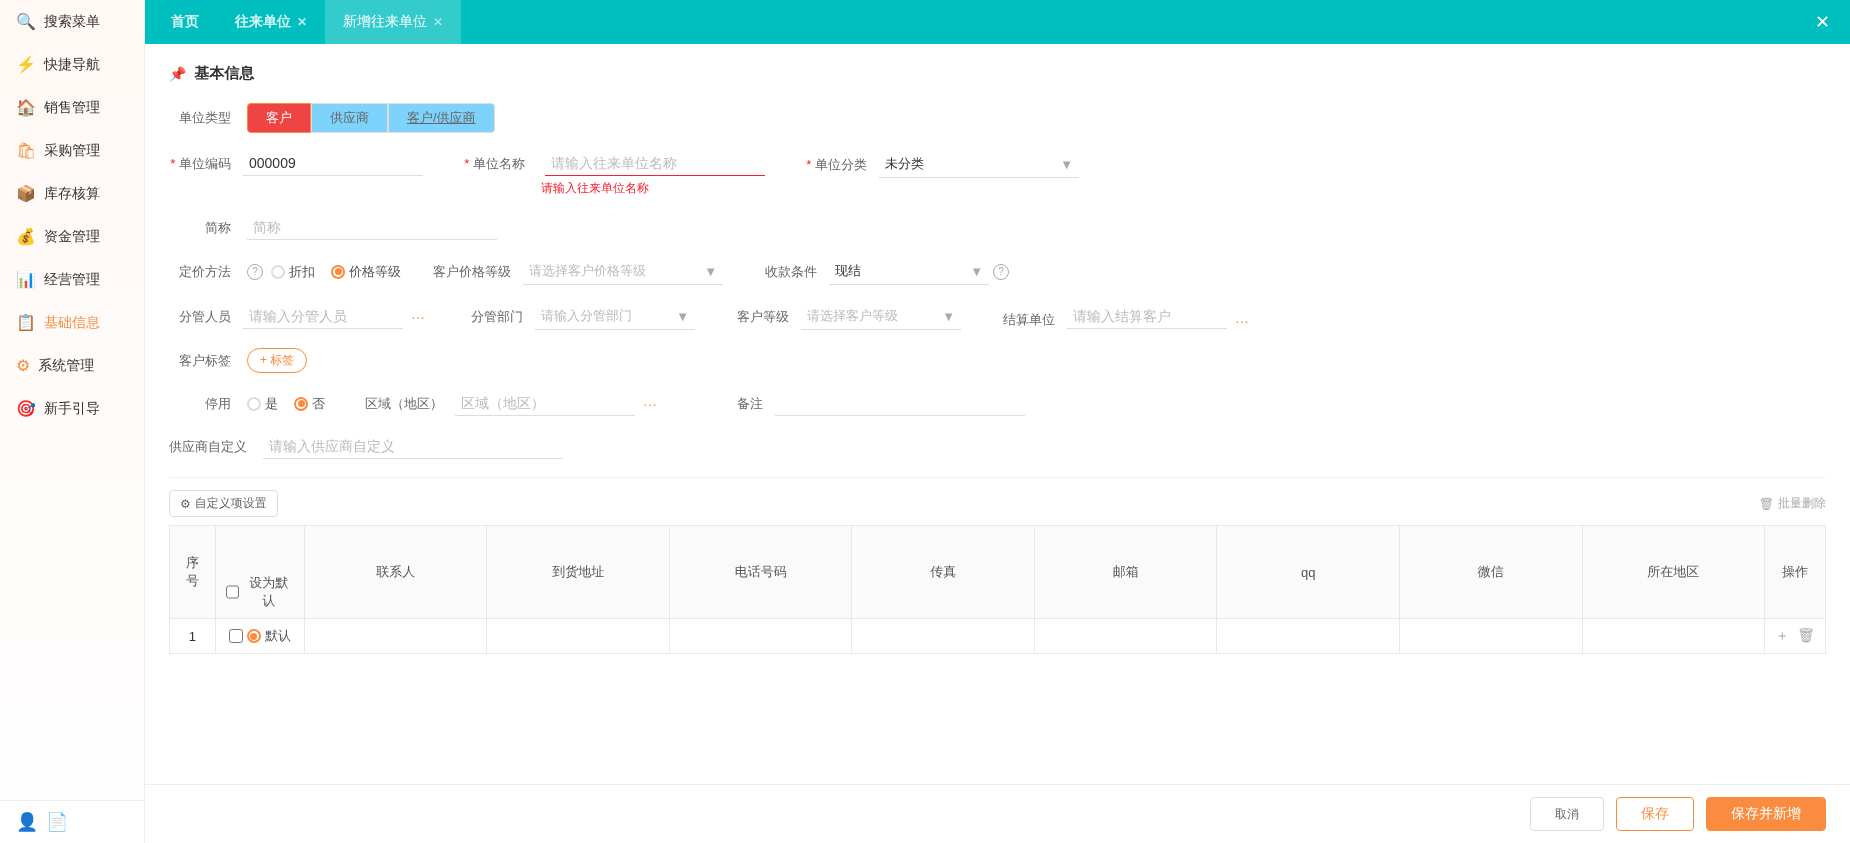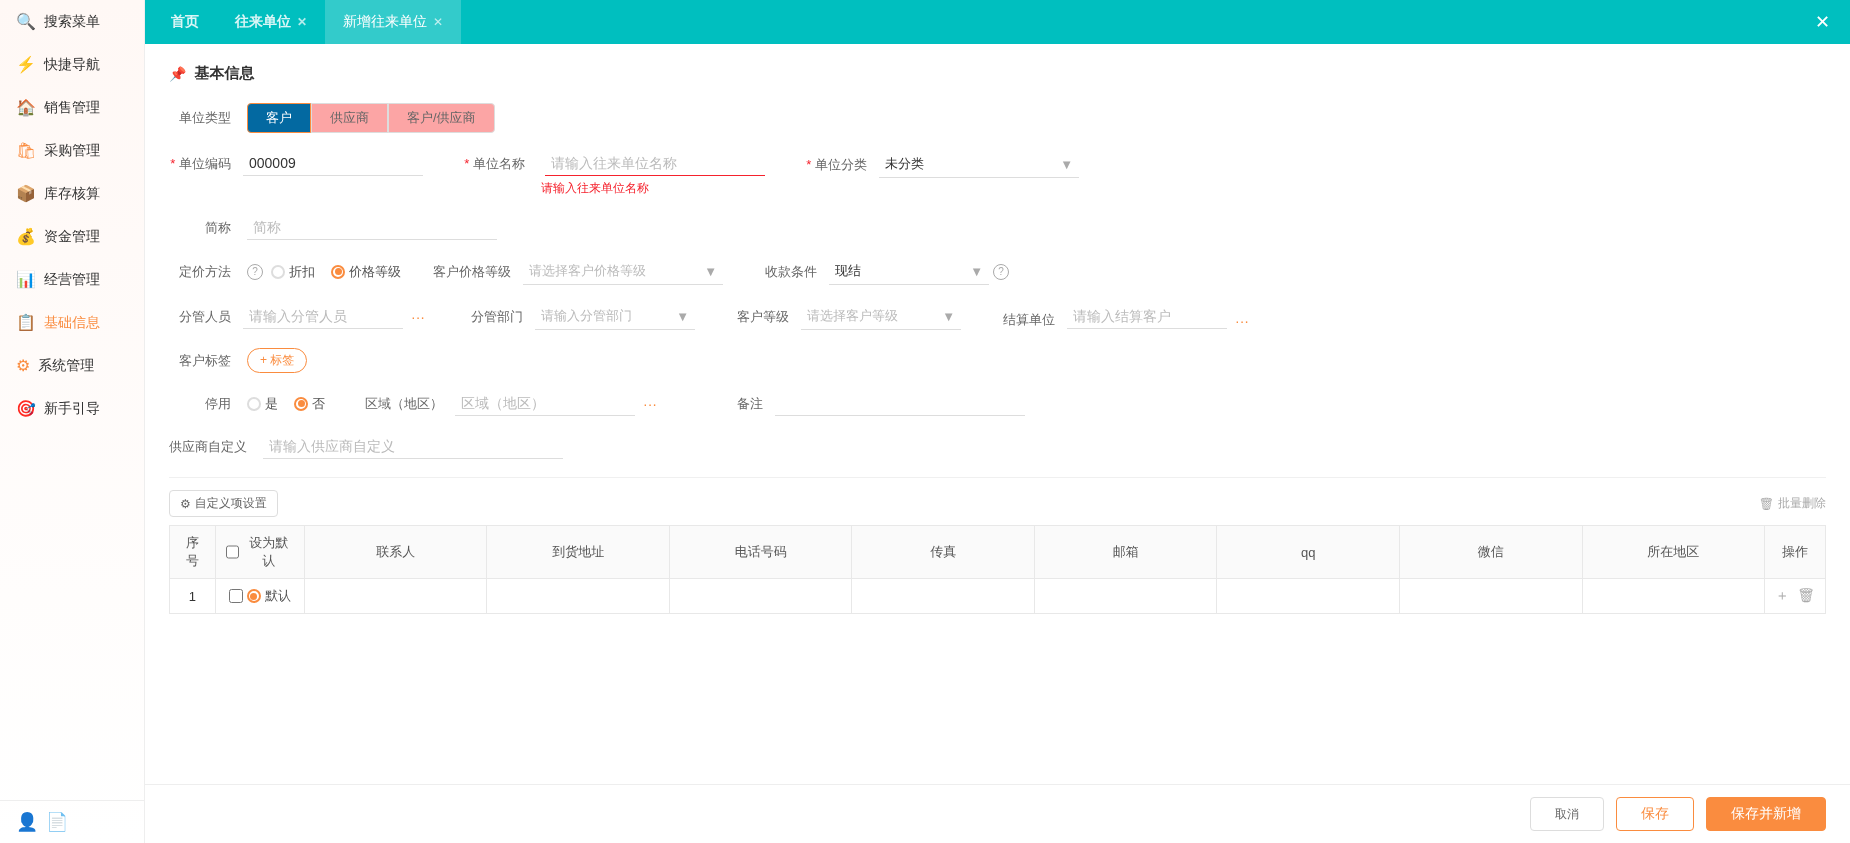--- a/index.html
+++ b/index.html
@@ -115,32 +115,32 @@
       text-align: right;
       padding-right: 8px;
     }
     .required::before { content: '* '; color: #f5222d; }
 
     
     .unit-type-btns { display: flex; gap: 0; }
     .unit-btn {
       padding: 5px 18px;
       border: 1px solid #ddd;
-      background: #fca5a5;
+      background: #7dd3fc;
       cursor: pointer;
       font-size: 13px;
       color: #666;
     }
     .unit-btn.active {
-      background: #0369a1;
+      background: #ef4444;
       color: #fff;
       border-color: #fa8c3f;
     }
     .unit-btn:first-child { border-radius: 4px 0 0 4px; }
-    .unit-btn:last-child { border-radius: 0 4px 4px 0; }
+    .unit-btn:last-child { border-radius: 0 4px 4px 0; text-decoration: underline; }
 
     
     .form-input {
       border: none;
       border-bottom: 1px solid #ddd;
       padding: 4px 6px;
       font-size: 14px;
       color: #333;
       outline: none;
       background: transparent;
@@ -528,21 +528,21 @@
         <span>🗑</span>
         <span>批量删除</span>
       </div>
     </div>
 
     <table class="data-table">
       <thead>
         <tr>
           <th>序号</th>
           <th>
-            <div style="display:flex;align-items:center;justify-content:center;gap:4px;">
+            <div style="display:flex;align-items:center;justify-content:center;gap:4px;margin-top:40px;">
               <input type="checkbox" class="table-checkbox" style="">
               <span>设为默认</span>
             </div>
           </th>
           <th>联系人</th>
           <th>到货地址</th>
           <th>电话号码</th>
           <th>传真</th>
           <th>邮箱</th>
           <th>qq</th>

